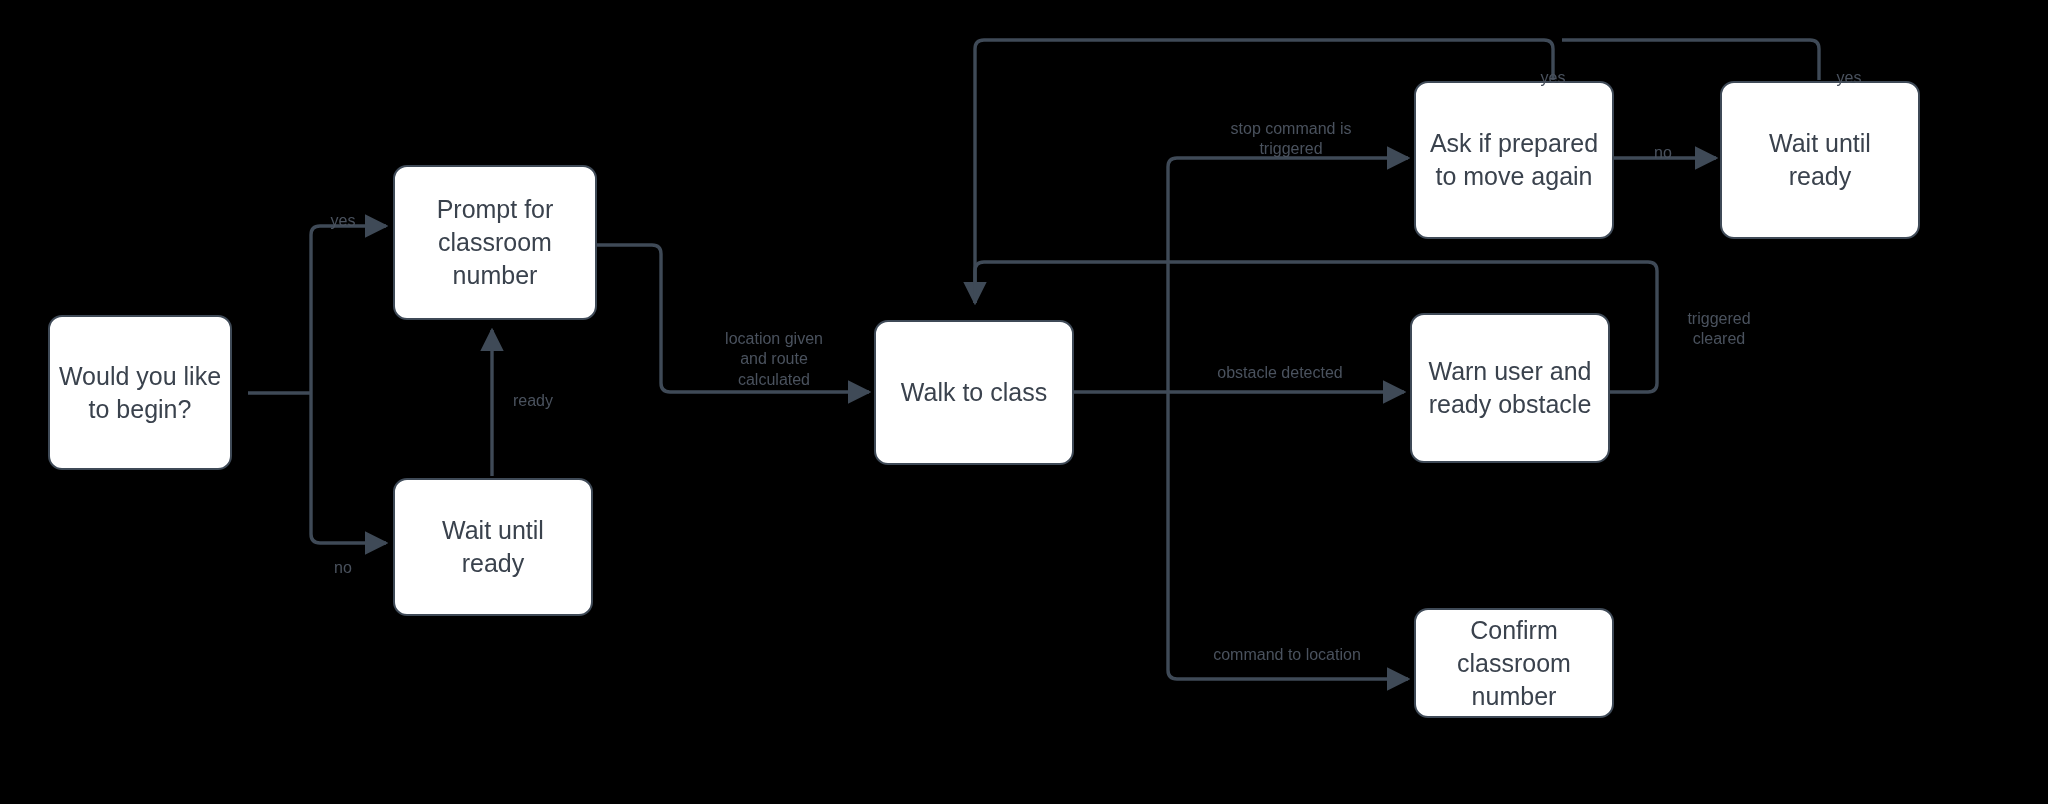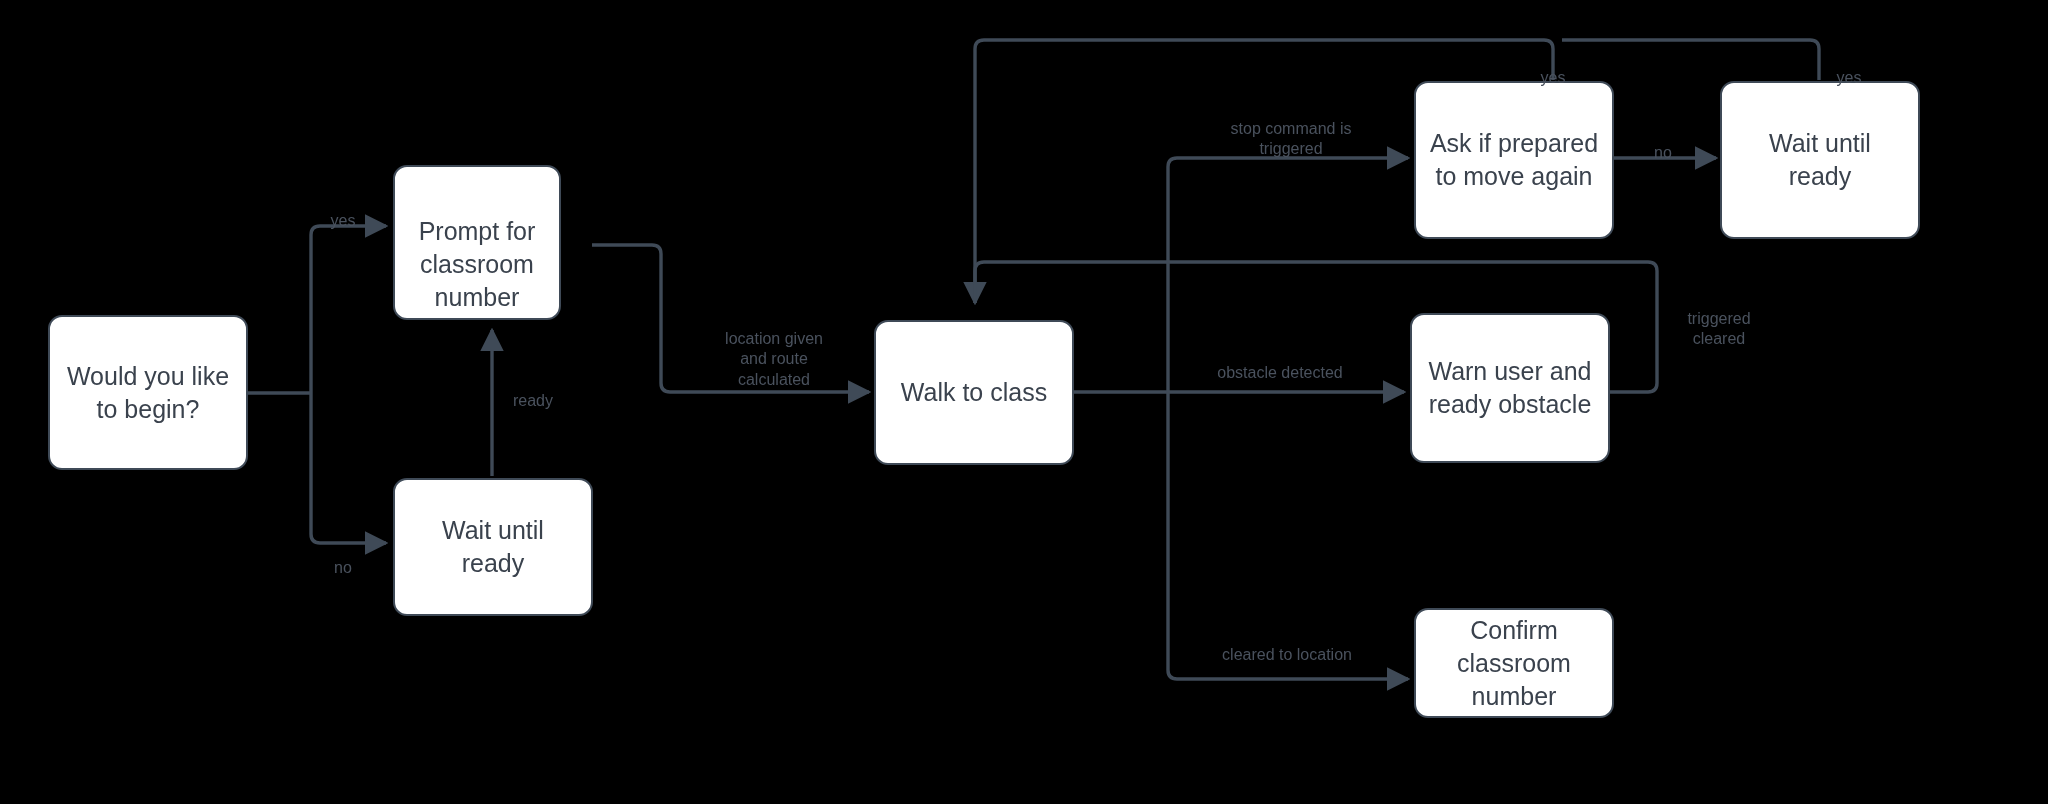--- a/index.html
+++ b/index.html
@@ -89,26 +89,26 @@
 
       <path d="M 1553 80 L 1553 49 Q 1553 40 1544 40 L 984 40 Q 975 40 975 49 L 975 303" marker-end="url(#arrow)"></path>
 
       <path d="M 1819 80 L 1819 49 Q 1819 40 1810 40 L 1562 40"></path>
 
       <path d="M 1610 392 L 1648 392 Q 1657 392 1657 383 L 1657 271 Q 1657 262 1648 262 L 984 262 Q 975 262 975 271 L 975 303"></path>
 
     </g>
   </svg>
 
-  <div class="node" style="left:48px; top:315px; width:200px; height:155px;">
+  <div class="node" style="left:48px; top:315px; width:184px; height:155px;">
     <span>Would you like
 to begin?</span>
   </div>
 
-  <div class="node" style="left:393px; top:165px; width:168px; height:155px;align-items:flex-end;">
+  <div class="node" style="left:393px; top:165px; width:204px; height:155px;">
     <span>Prompt for
 classroom
 number</span>
   </div>
 
   <div class="node" style="left:393px; top:478px; width:200px; height:138px;">
     <span>Wait until
 ready</span>
   </div>
 
@@ -154,15 +154,15 @@
 
   <div class="edge-label" style="left:1663px; top:153px;">no</div>
 
   <div class="edge-label" style="left:1849px; top:78px;">yes</div>
 
   <div class="edge-label" style="left:1280px; top:373px;">obstacle detected</div>
 
   <div class="edge-label" style="left:1719px; top:329px;">triggered
 cleared</div>
 
-  <div class="edge-label" style="left:1287px; top:655px;">cleared to location</div>
+  <div class="edge-label" style="left:1287px; top:655px;">command to location</div>
 
 </div>
 
 </body></html>

